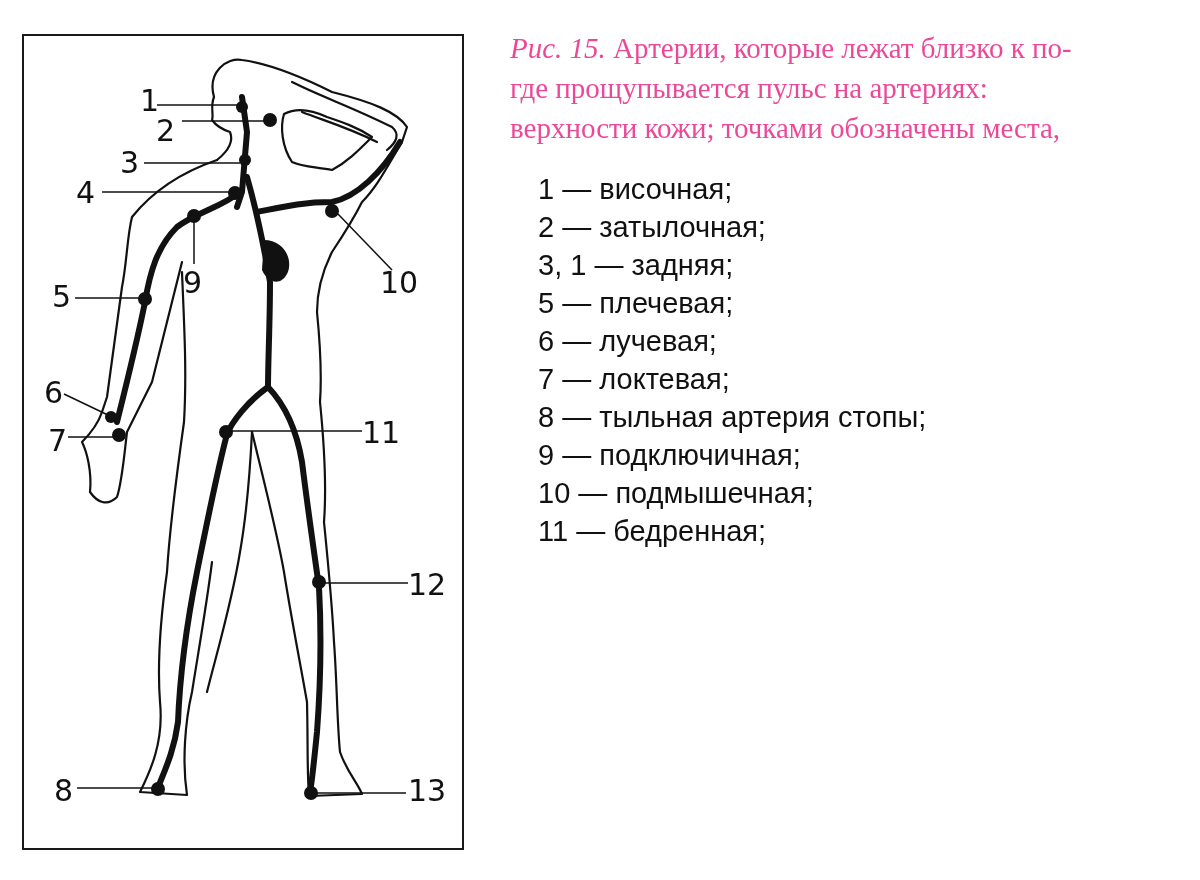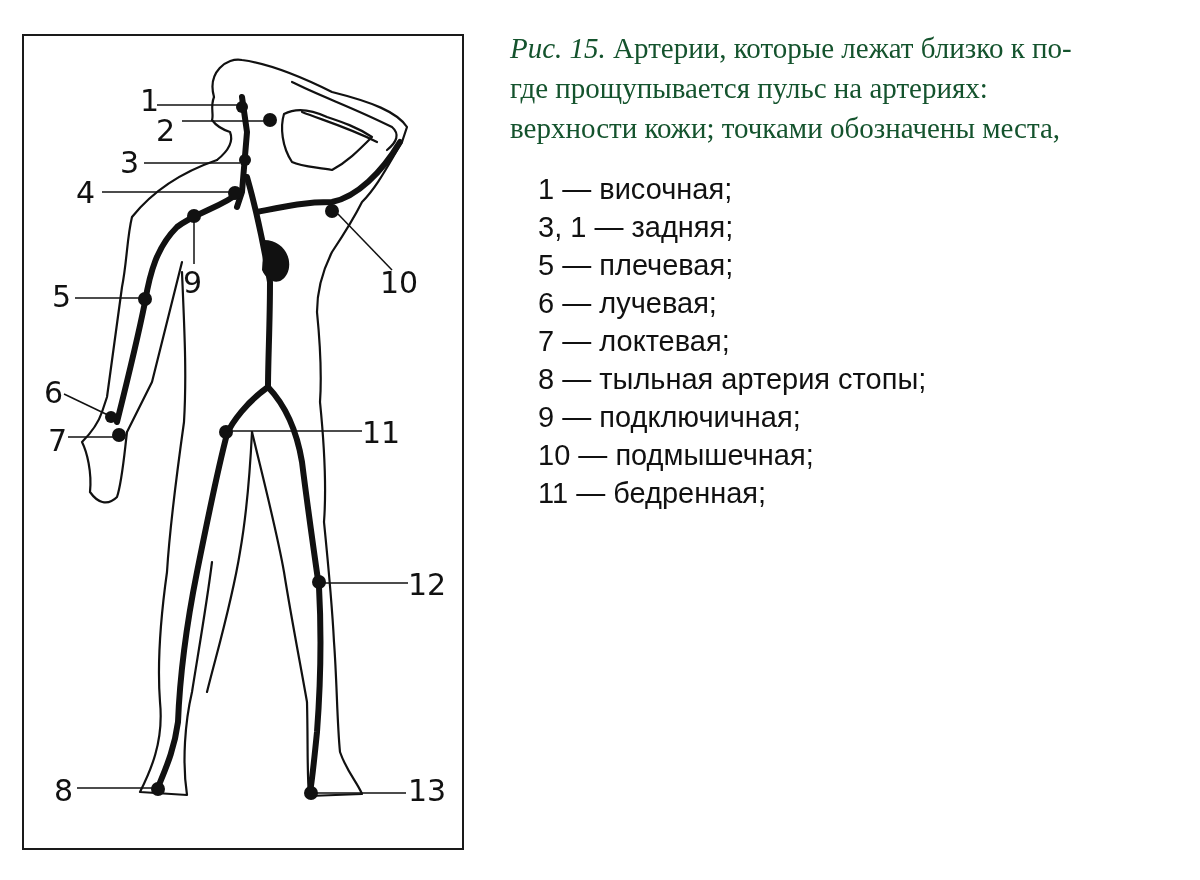--- a/index.html
+++ b/index.html
@@ -8,21 +8,21 @@
       position: absolute; left: 22px; top: 34px; width: 442px; height: 816px;
       border: 2px solid #1a1a1a; box-sizing: border-box; background: #fff;
     }
     .figure-frame svg { position: absolute; left: 0; top: 0; }
     .num-label {
       position: absolute; font-family: "DejaVu Sans", sans-serif; font-size: 30px;
       line-height: 30px; color: #111;
     }
     .caption {
       position: absolute; left: 510px; top: 28px; width: 680px;
-      font-family: "Liberation Serif", serif; font-size: 29px; line-height: 40px; color: #14532d;
+      font-family: "Liberation Serif", serif; font-size: 29px; line-height: 40px; color: #ec4899;
     }
     .caption .fig-ref { font-style: italic; }
     .legend {
       position: absolute; left: 538px; top: 170px; margin: 0; padding: 0; list-style: none;
       font-family: Liberation Sans, sans-serif; font-size: 29px; line-height: 38px; color: #111;
     }
     .legend li { white-space: nowrap; }
   </style>
 </head>
 <body>
@@ -112,20 +112,21 @@
 </div>
 
 <div class="caption">
   <div><span class="fig-ref">Рис. 15.</span> <span>Артерии, которые лежат близко к по-</span></div>
   <div>где прощупывается пульс на артериях:</div>
   <div>верхности кожи;  точками обозначены места,</div>
 </div>
 
 <ul class="legend">
   <li><span>1</span><span> — </span><span>височная;</span></li>
+  <li><span>2</span><span> — </span><span>затылочная;</span></li>
   <li><span>3, 1</span><span> — </span><span>задняя;</span></li>
   <li><span>5</span><span> — </span><span>плечевая;</span></li>
   <li><span>6</span><span> — </span><span>лучевая;</span></li>
   <li><span>7</span><span> — </span><span>локтевая;</span></li>
   <li><span>8</span><span> — </span><span>тыльная артерия стопы;</span></li>
   <li><span>9</span><span> — </span><span>подключичная;</span></li>
   <li><span>10</span><span> — </span><span>подмышечная;</span></li>
   <li><span>11</span><span> — </span><span>бедренная;</span></li>
 </ul>
 

